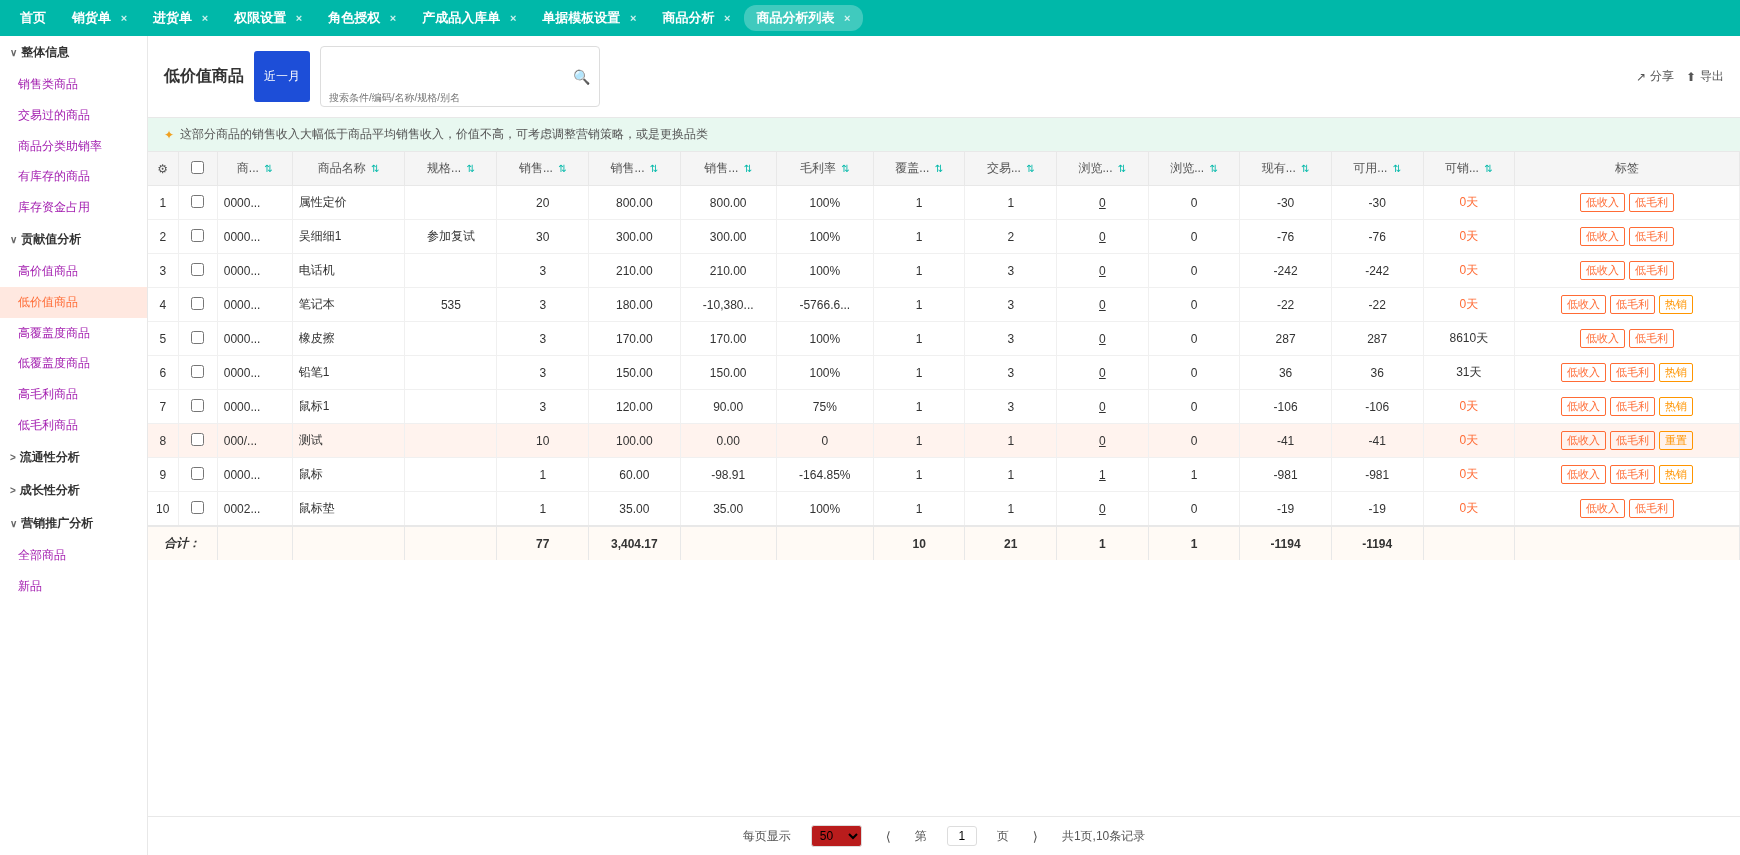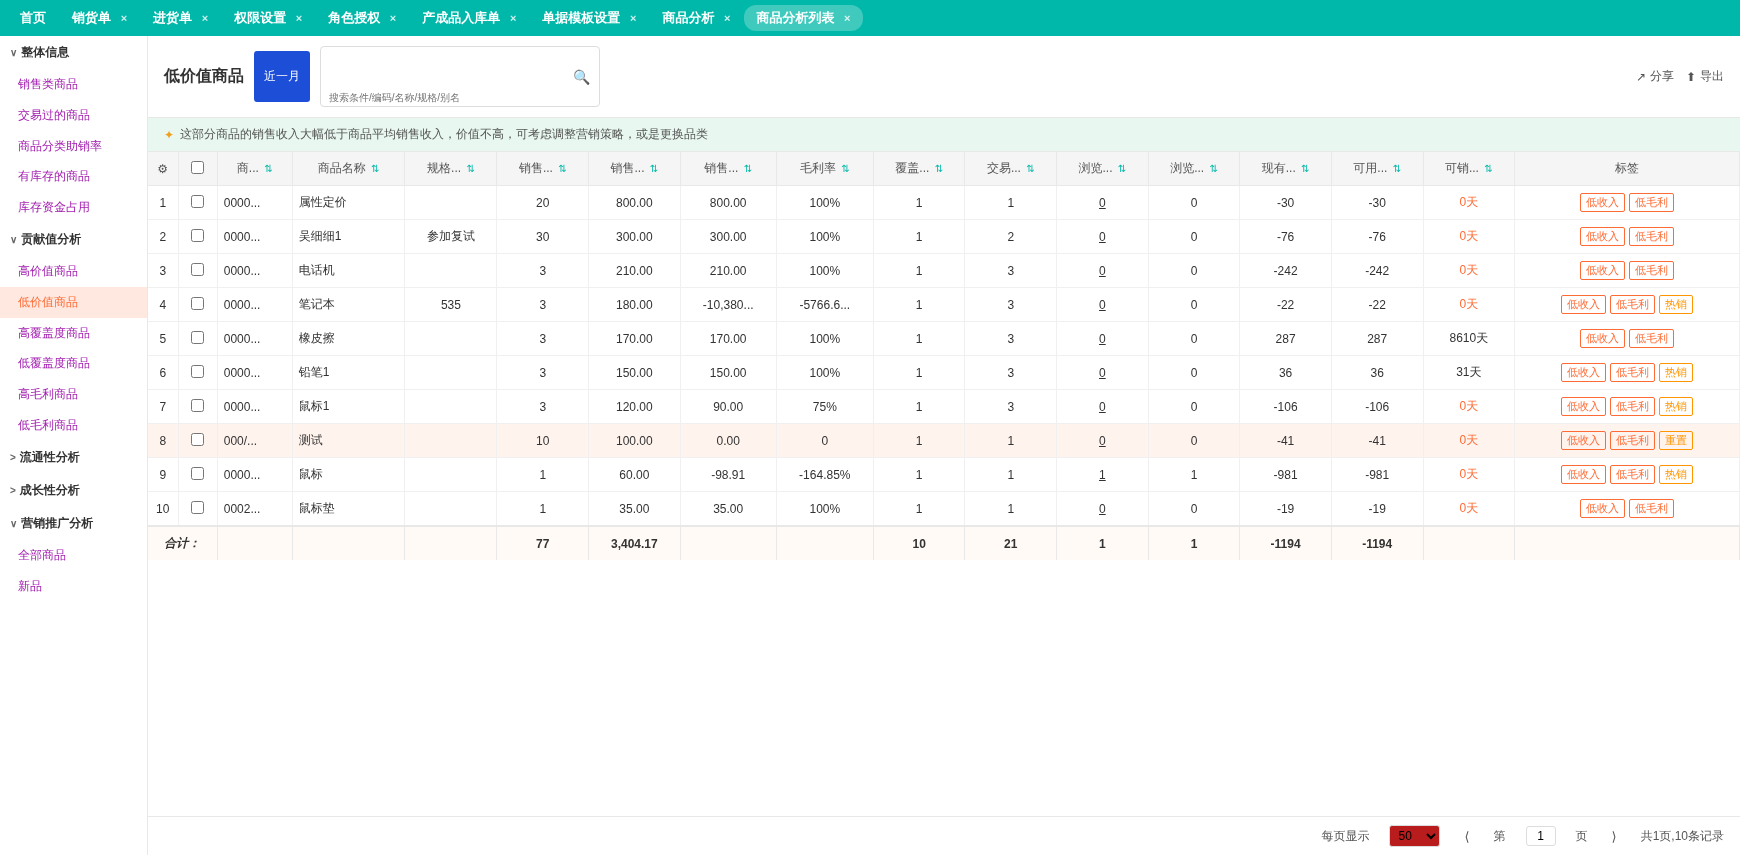--- a/index.html
+++ b/index.html
@@ -197,21 +197,21 @@
       font-weight: bold;
       color: #333;
       border-right: 1px solid #e8e8e8;
       text-align: center;
     }
 
     
     .pagination-bar {
       display: flex;
       align-items: center;
-      justify-content: flex-end;
+      justify-content: center;
       padding: 8px 16px;
       border-top: 1px solid #e8e8e8;
       gap: 20px;
       background: #fff;
       font-size: 12px;
       color: #555;
     }
     .page-size-select {
       border: 1px solid #ddd;
       border-radius: 3px;

